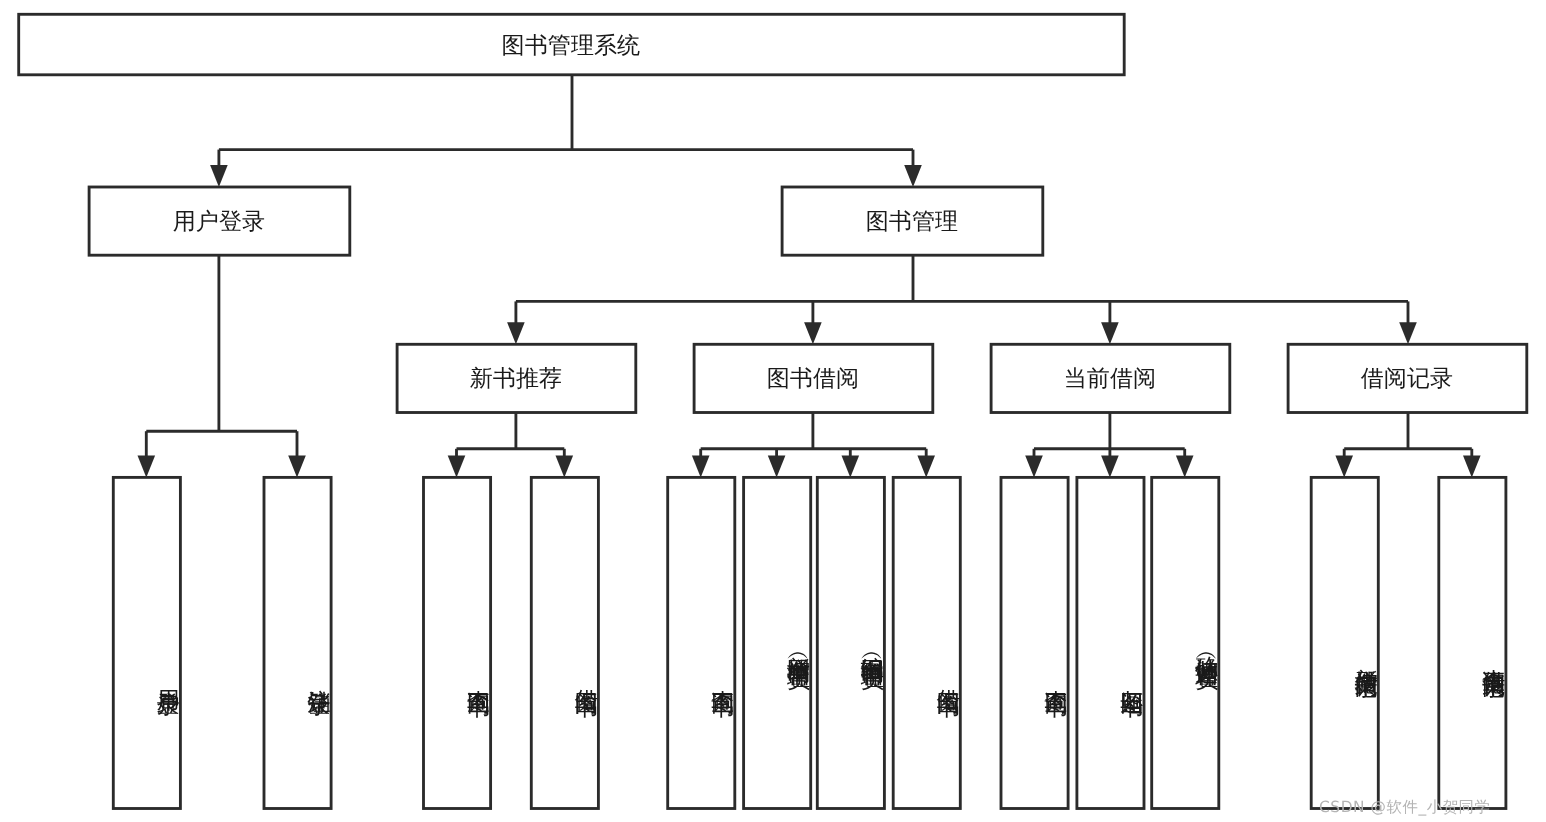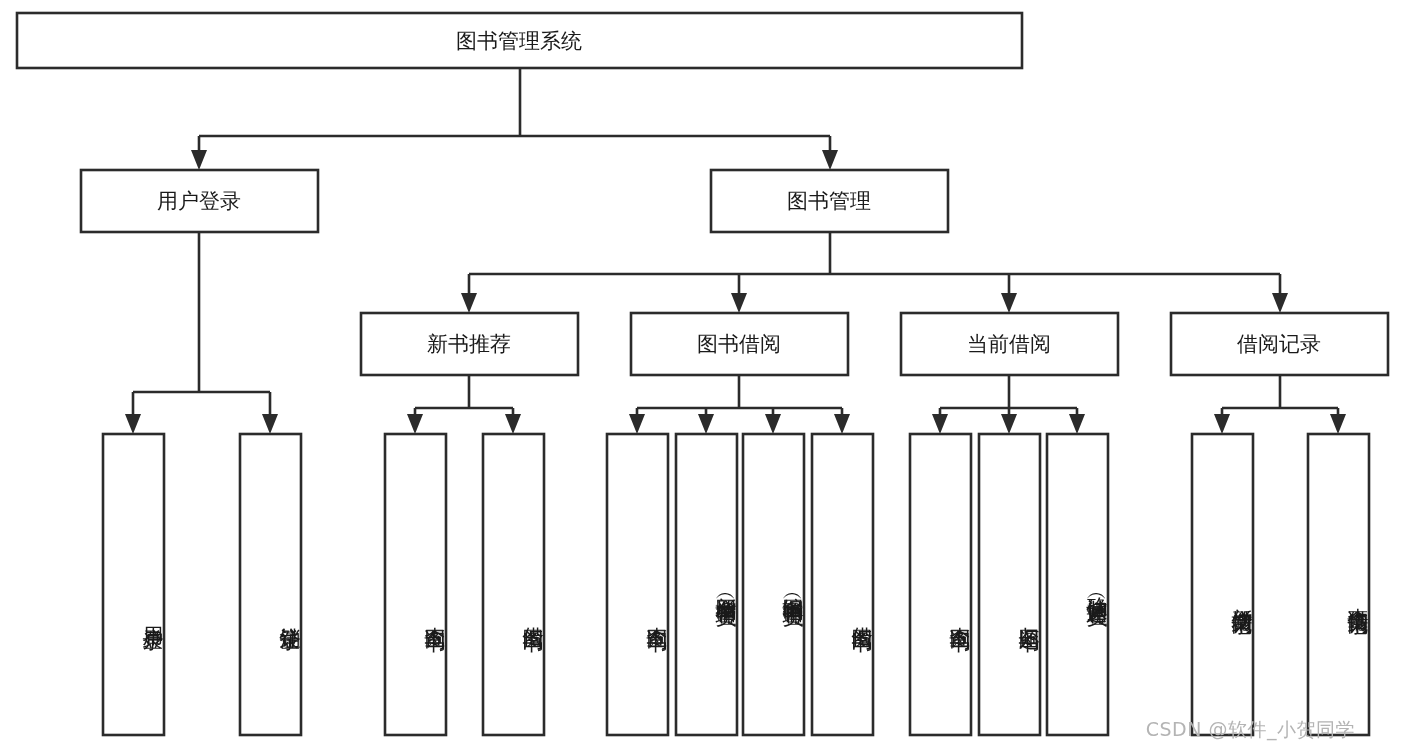--- a/index.html
+++ b/index.html
@@ -60,21 +60,21 @@
     align-items: flex-start;
     justify-content: center;
     white-space: nowrap;
     pointer-events: none;
   }
   .watermark {
     position: absolute;
     right: 8px;
     bottom: 4px;
     font-family: "DejaVu Sans", "Liberation Sans", sans-serif;
-    font-size: 19px;
+    font-size: 14px;
     color: #b4b4b4;
     white-space: nowrap;
     letter-spacing: 0.5px;
   }
 </style>
 </head>
 <body>
 
 <div id="diagram-root">
 

